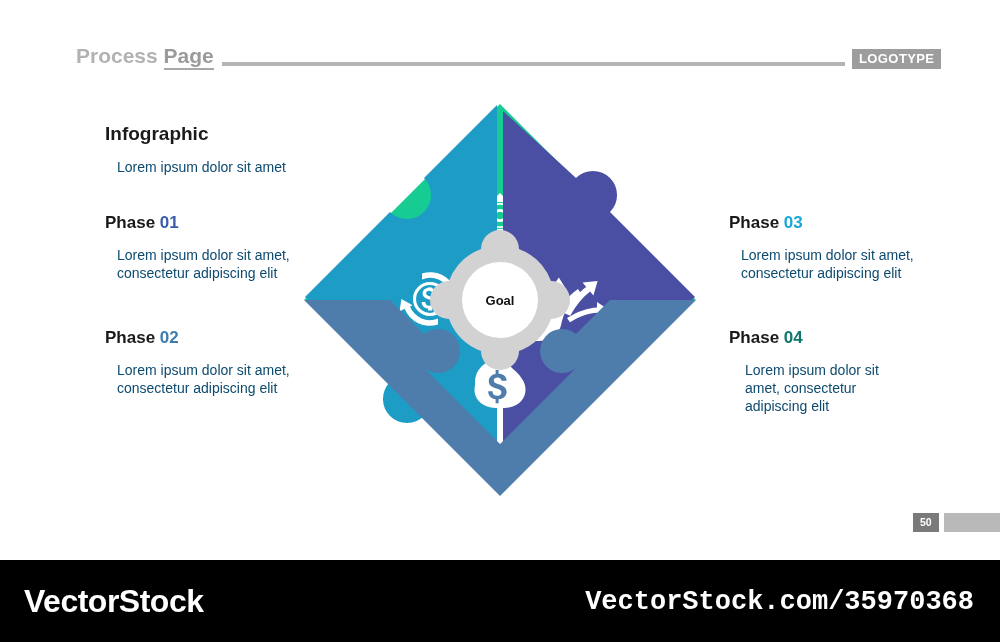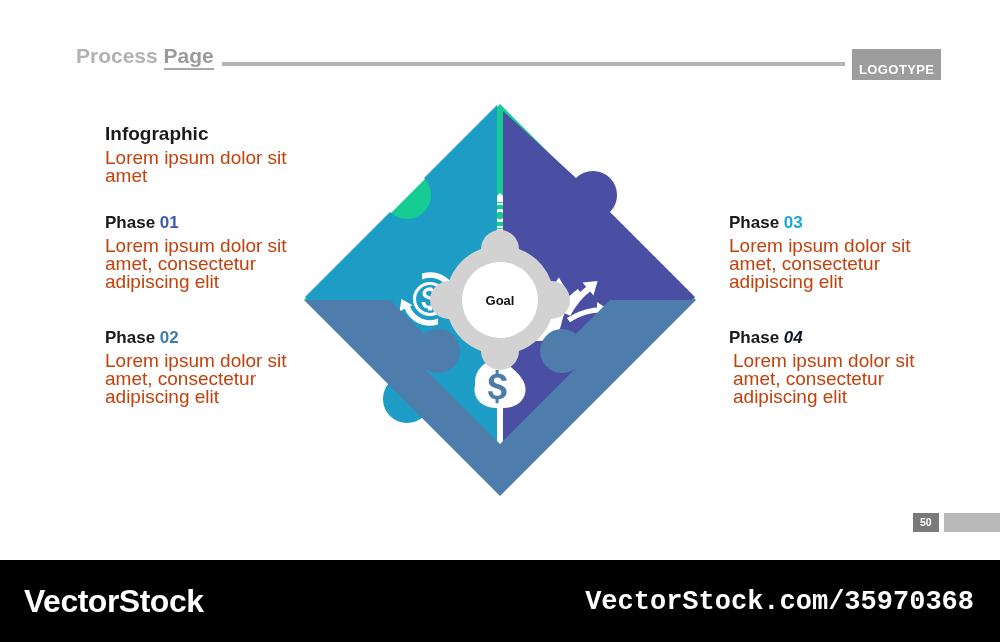--- a/index.html
+++ b/index.html
@@ -52,21 +52,21 @@
     left: 222px;
     top: 20px;
     width: 623px;
     height: 4px;
     background: #b4b4b4;
   }
   #logotype-box {
     position: absolute;
     left: 852px;
     top: 7px;
-    padding: 13px 7px 3px 7px;
+    padding: 2px 7px 3px 7px;
     background: #9d9d9d;
     color: #ffffff;
     font-size: 13px;
     font-weight: bold;
     letter-spacing: 0.4px;
     line-height: 15px;
   }
 
   
   .text-block {
@@ -76,24 +76,24 @@
   .block-title {
     font-size: 17px;
     font-weight: bold;
     color: #1a1a1a;
     margin: 8px 0 3px 0;
     line-height: 22px;
     white-space: nowrap;
   }
   .block-title .num { font-weight: bold; }
   .block-body {
-    font-size: 19px;
+    font-size: 14px;
     line-height: 18px;
-    color: #c2410c;
-    margin: 0;
+    color: #0c4a6e;
+    margin: 12px;
   }
 
   #block-infographic { left: 105px; top: 114px; }
   #block-infographic .block-title { font-size: 19px; line-height: 24px; }
   #block-phase-01 { left: 105px; top: 204px; }
   #block-phase-02 { left: 105px; top: 319px; }
   #block-phase-03 { left: 729px; top: 204px; }
   #block-phase-04 { left: 729px; top: 319px; }
   #block-phase-04 .block-body { padding-left: 4px; }
 
@@ -195,21 +195,21 @@
     <p class="block-title"><span>Phase </span><span class="num" style="color: rgb(63, 124, 174);">02</span></p>
     <p class="block-body">Lorem ipsum dolor sit amet, consectetur adipiscing elit</p>
   </div>
 
   <div class="text-block" id="block-phase-03">
     <p class="block-title"><span>Phase </span><span class="num" style="color: rgb(24, 167, 214);">03</span></p>
     <p class="block-body">Lorem ipsum dolor sit amet, consectetur adipiscing elit</p>
   </div>
 
   <div class="text-block" id="block-phase-04">
-    <p class="block-title"><span>Phase </span><span class="num" style="color: #0f172a; font-style: italic;">04</span></p>
+    <p class="block-title"><span>Phase </span><span class="num" style="color: #0f766e;">04</span></p>
     <p class="block-body">Lorem ipsum dolor sit amet, consectetur adipiscing elit</p>
   </div>
 
   <div id="diagram">
     <svg width="400" height="400" viewBox="0 0 400 400" xmlns="http://www.w3.org/2000/svg">
       <defs>
 
         <clipPath id="clip-top">
           <path d="M 200 3 L 397 200 L 200 397 L 3 200 Z"></path>
         </clipPath>

